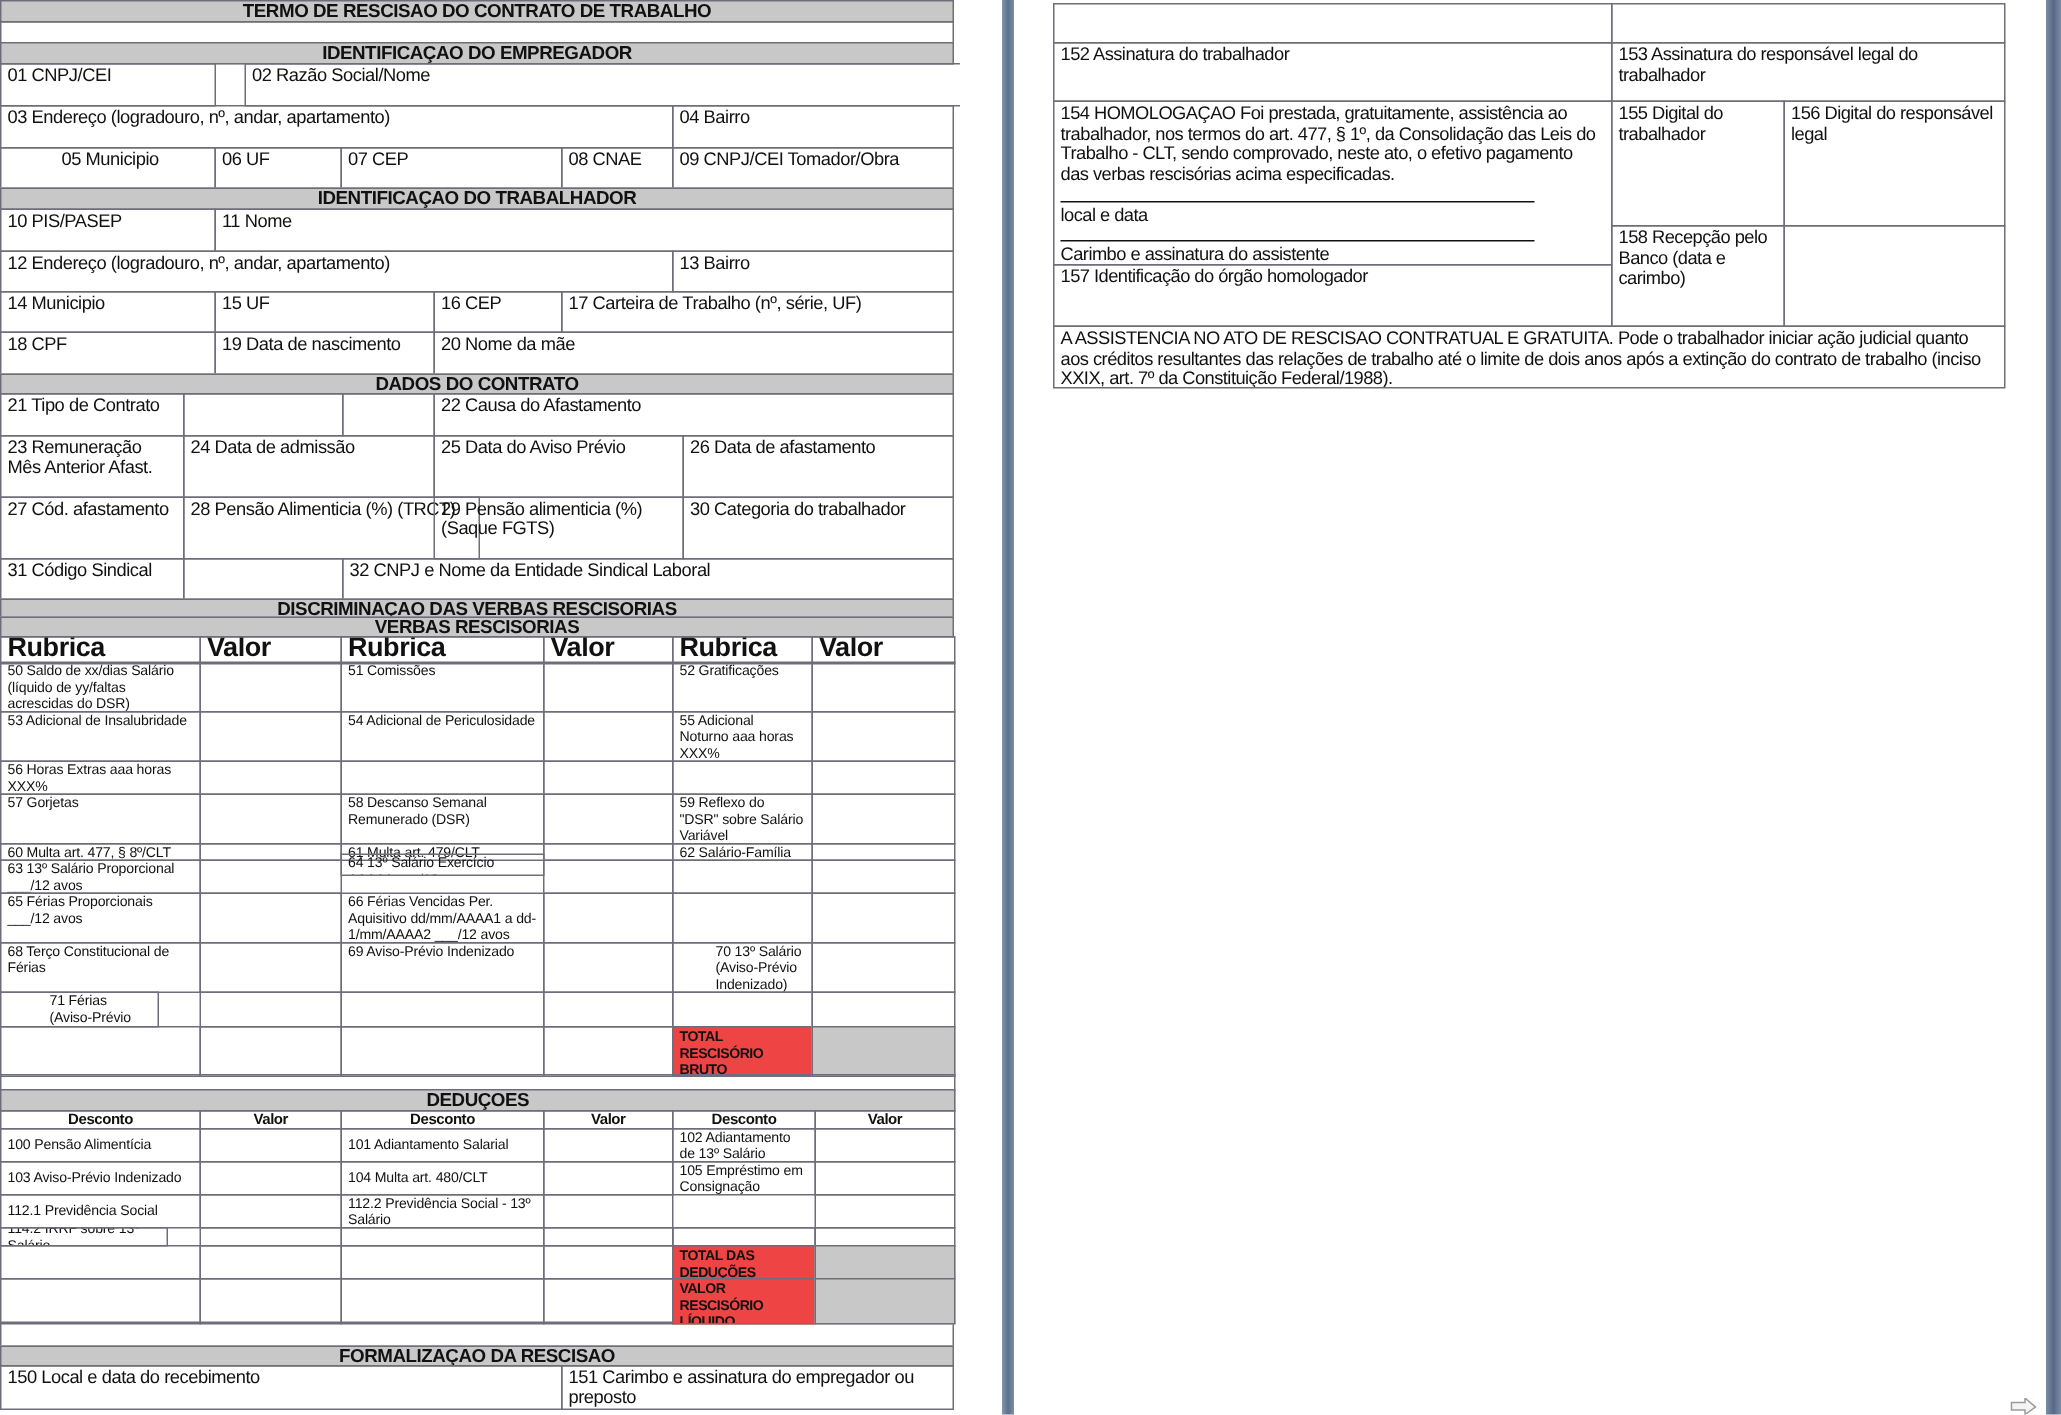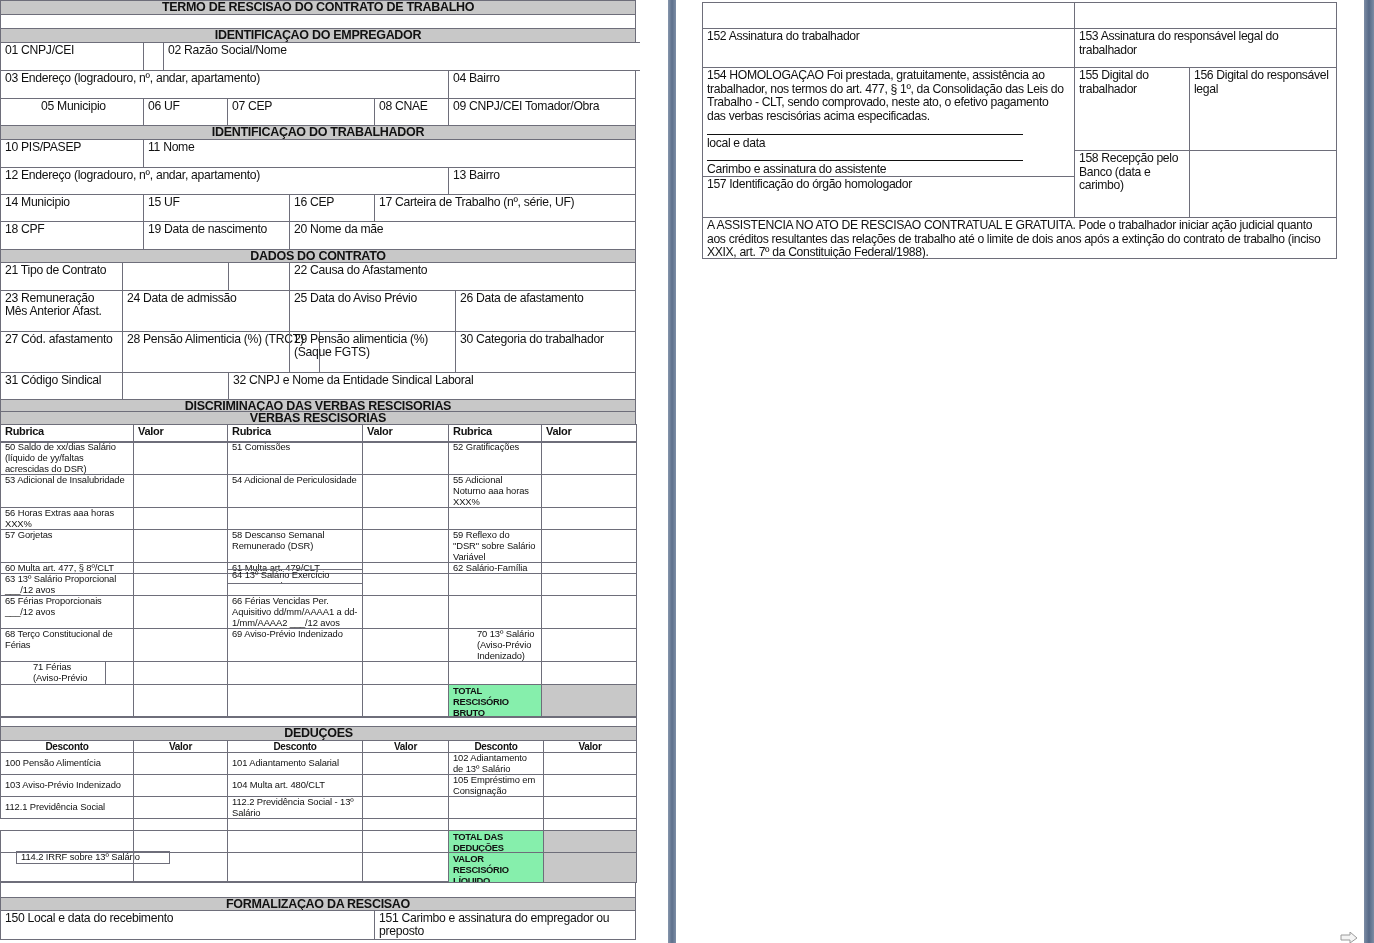--- a/index.html
+++ b/index.html
@@ -9,23 +9,23 @@
   #left-page { left:0; top:0; width:640px; height:943px; }
   #gutter { position:absolute; left:640px; top:0; width:30px; height:943px; background:#ffffff; }
   #sep-bar { position:absolute; left:668px; top:0; width:8px; height:943px; background:linear-gradient(90deg,#8696ac,#5d708c,#7d8ea6); }
   #right-page { left:676px; top:0; width:688px; height:943px; }
   #right-bar { position:absolute; left:1364px; top:0; width:10px; height:943px; background:linear-gradient(90deg,#7c8ca4,#566987,#7c8ca4); }
 
   .c { position:absolute; box-sizing:border-box; border:1px solid #6e6e7a; font-size:12.2px; line-height:13px;
        padding:1px 4px; overflow:hidden; letter-spacing:-0.3px; }
   .hd { background:#c8c8c8; font-weight:bold; text-align:center; font-size:12.5px; line-height:12px; padding:0; }
   .sm { font-size:9.4px; line-height:10.8px; padding:0 4px; letter-spacing:-0.1px; }
-  .th { font-weight:bold; font-size:11px; line-height:12px; padding:0 4px; }
+  .th { font-weight:bold; font-size:18px; line-height:12px; padding:0 4px; }
   .dth { font-weight:bold; font-size:10px; line-height:11px; text-align:center; padding:0; }
-  .tot { background:#86efac; font-weight:bold; font-size:9.4px; line-height:10.8px; }
+  .tot { background:#ef4444; font-weight:bold; font-size:9.4px; line-height:10.8px; }
   .gray { background:#c8c8c8; }
   .r { font-size:12.2px; line-height:13.6px; letter-spacing:-0.35px; }
   .line { position:absolute; height:1px; background:#111; }
   #arrow-icon { position:absolute; left:1340px; top:932px; width:18px; height:11px; }
 </style>
 </head>
 <body>
 
 <div id="left-page" class="page">
 
@@ -169,21 +169,21 @@
     <div class="c sm" style="left: 227px; top: 774px; width: 136px; height: 23px; display: flex; align-items: center;">104 Multa art. 480/CLT</div>
     <div class="c " style="left: 362px; top: 774px; width: 87px; height: 23px;"></div>
     <div class="c sm" style="left: 448px; top: 774px; width: 96px; height: 23px; display: flex; align-items: center;">105 Empréstimo em Consignação</div>
     <div class="c " style="left: 543px; top: 774px; width: 94px; height: 23px;"></div>
     <div class="c sm" style="left: 0px; top: 796px; width: 134px; height: 23px; display: flex; align-items: center;">112.1 Previdência Social</div>
     <div class="c " style="left: 133px; top: 796px; width: 95px; height: 23px;"></div>
     <div class="c sm" style="left: 227px; top: 796px; width: 136px; height: 23px; display: flex; align-items: center;">112.2 Previdência Social - 13º Salário</div>
     <div class="c " style="left: 362px; top: 796px; width: 87px; height: 23px;"></div>
     <div class="c sm" style="left: 448px; top: 796px; width: 96px; height: 40px; display: flex; align-items: center; margin-top: 22px;">114.1 IRRF</div>
     <div class="c " style="left: 543px; top: 796px; width: 94px; height: 23px;"></div>
-    <div class="c sm" style="left: 16px; top: 818px; width: 154px; height: 13px; display: flex; align-items: center; margin-top: 33px;">114.2 IRRF sobre 13º  Salário</div>
+    <div class="c sm" style="left: 0px; top: 818px; width: 112px; height: 13px; display: flex; align-items: center;">114.2 IRRF sobre 13º  Salário</div>
     <div class="c " style="left: 133px; top: 818px; width: 95px; height: 13px;"></div>
     <div class="c sm" style="left: 227px; top: 818px; width: 136px; height: 13px; display: flex; align-items: center;"></div>
     <div class="c " style="left: 362px; top: 818px; width: 87px; height: 13px;"></div>
     <div class="c sm" style="left: 448px; top: 818px; width: 96px; height: 13px; display: flex; align-items: center;"></div>
     <div class="c " style="left: 543px; top: 818px; width: 94px; height: 13px;"></div>
     <div class="c " style="left: 0px; top: 830px; width: 134px; height: 23px;"></div>
     <div class="c " style="left: 133px; top: 830px; width: 95px; height: 23px;"></div>
     <div class="c " style="left: 227px; top: 830px; width: 136px; height: 23px;"></div>
     <div class="c " style="left: 362px; top: 830px; width: 87px; height: 23px;"></div>
     <div class="c tot" style="left: 448px; top: 830px; width: 96px; height: 23px;">TOTAL DAS DEDUÇÕES</div>

